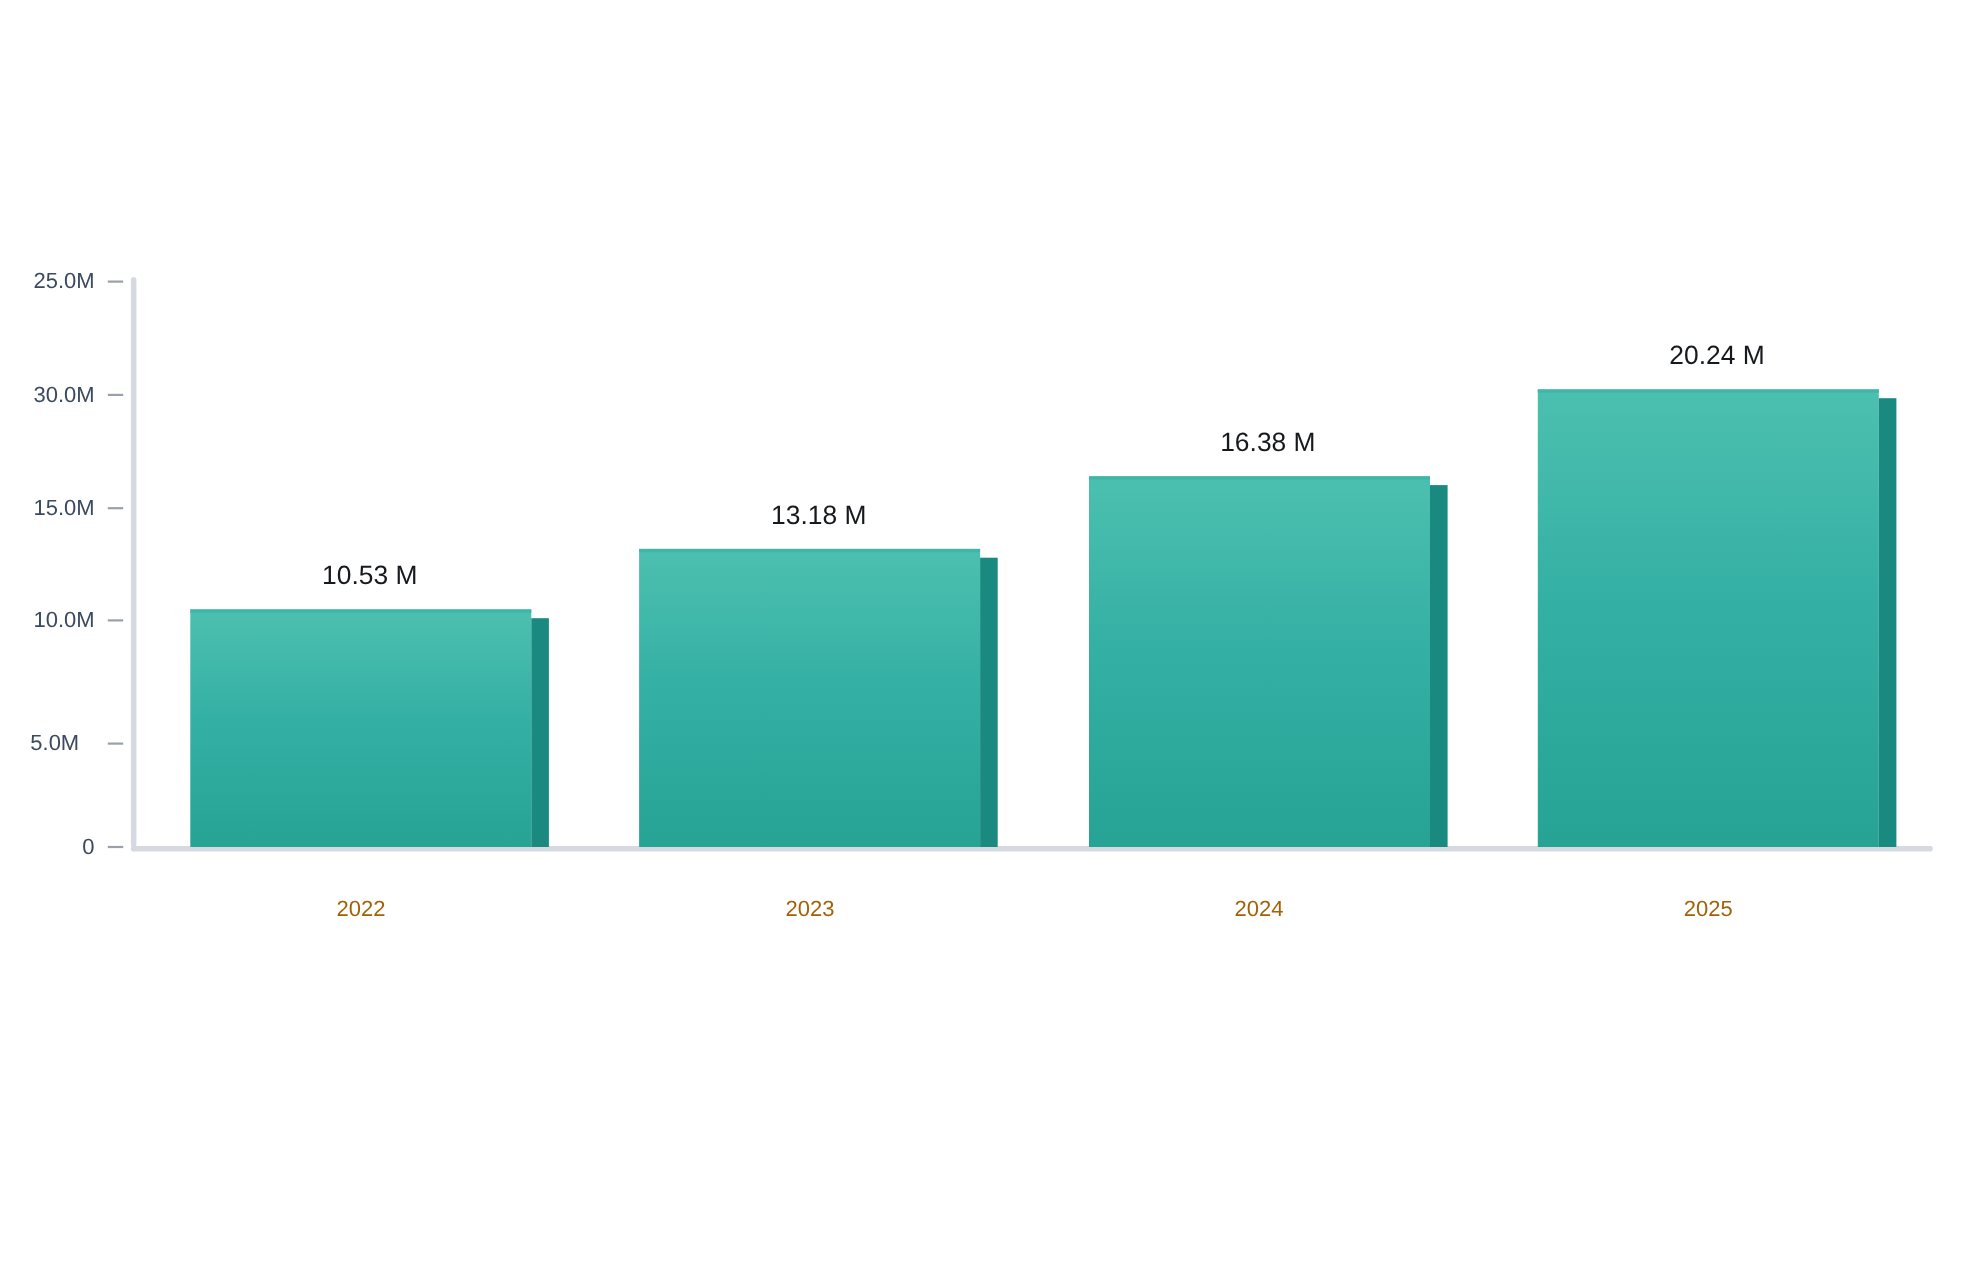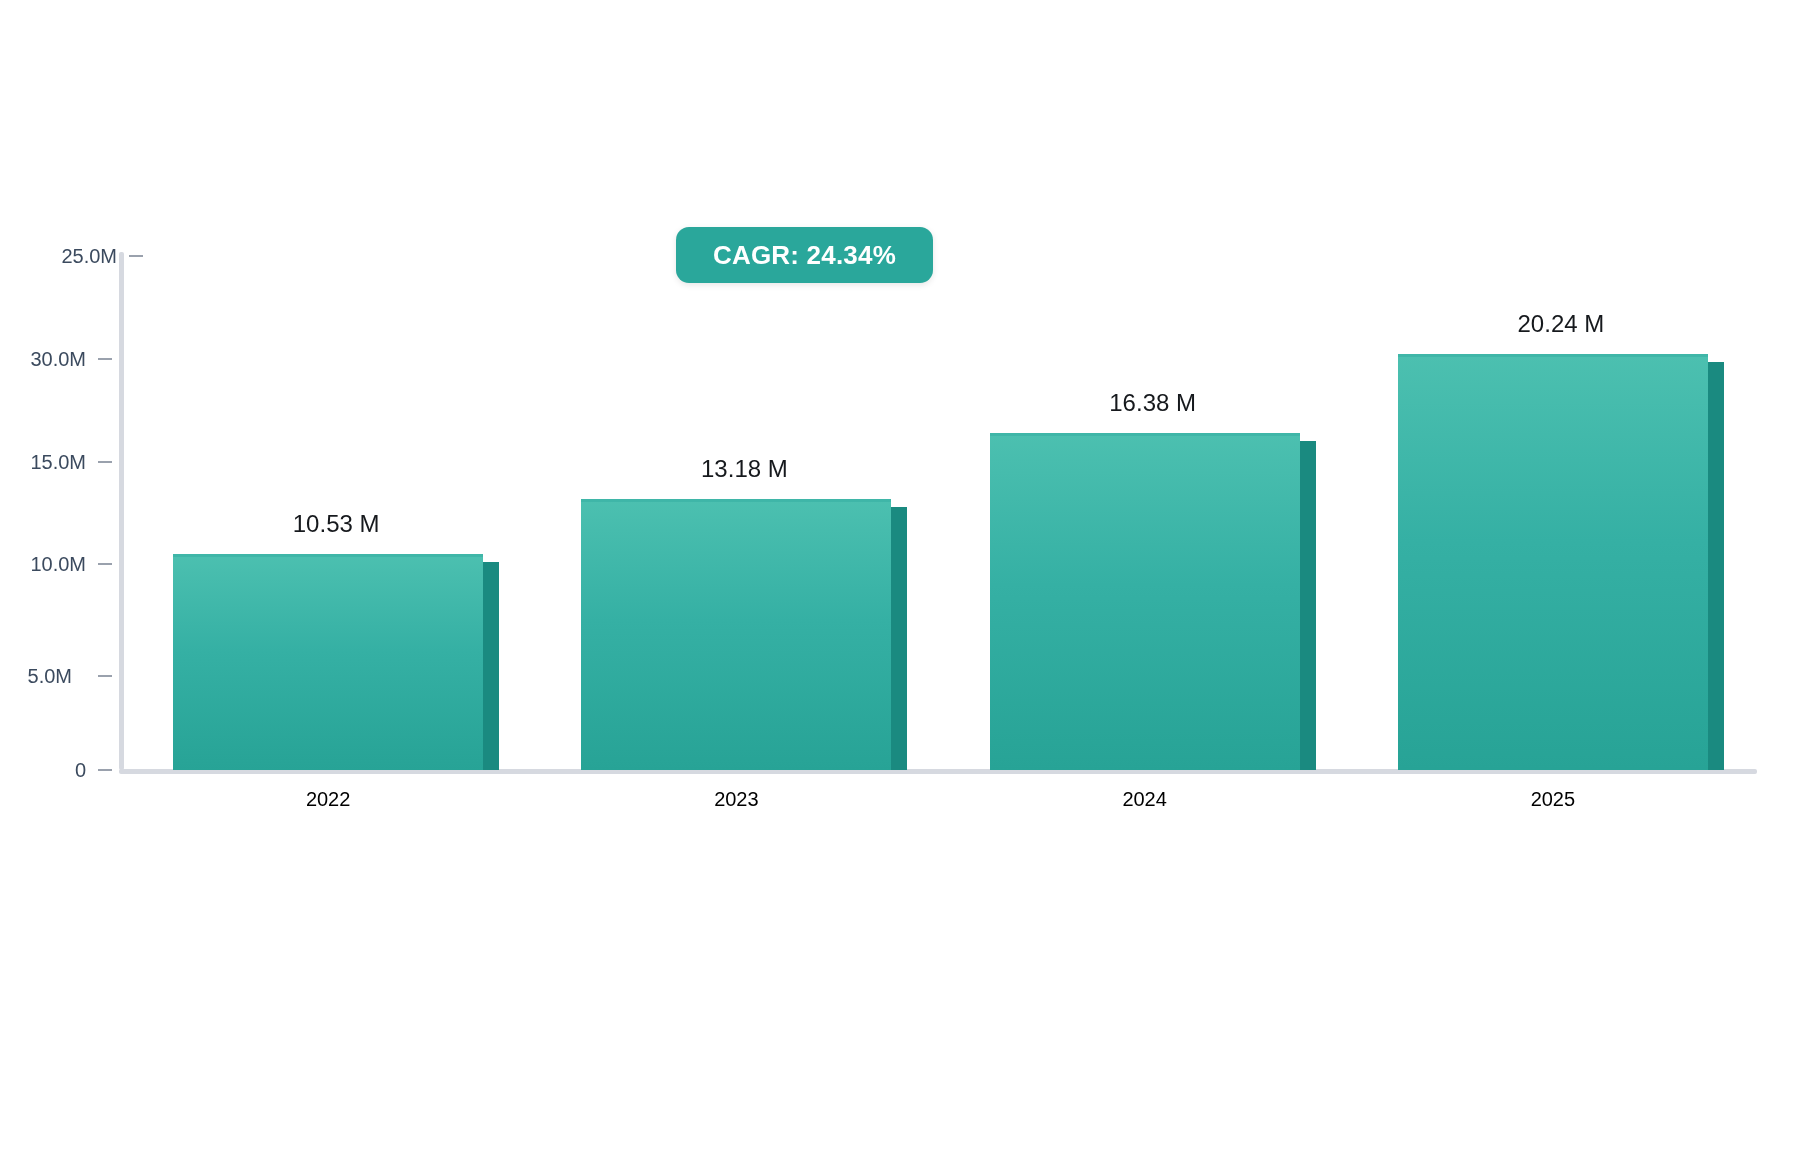--- a/index.html
+++ b/index.html
@@ -113,25 +113,25 @@
   .y-tick .y-dash {
     display: inline-block;
     width: 14px;
     height: 2px;
     background: #9aa1ad;
     margin-left: 12px;
   }
 
   .x-tick {
     position: absolute;
-    top: 788px;
+    top: 816px;
     width: 400px;
     text-align: center;
     font-size: 20px;
-    color: #000000;
+    color: #a16207;
   }
 
   
   .bar-group {
     position: absolute;
     bottom: 0;
   }
   .bar-body {
     position: absolute;
     bottom: 0;
@@ -180,23 +180,20 @@
     left: 120px;
     top: 2px;
   }
 </style>
 </head>
 <body>
 
 <div id="chart-card">
 
 
-  <div id="cagr-badge">
-    <span>CAGR: 24.34%</span>
-  </div>
 
   <div id="plot">
     <div id="y-axis-line"></div>
     <div id="x-axis-line"></div>
     <div id="y-ticks">
         <div class="y-tick" style="top: 758px;">
           <span class="y-label">0</span>
           <span class="y-dash"></span>
         </div>
         <div class="y-tick" style="top: 664px; gap: 14px;">
@@ -208,21 +205,21 @@
           <span class="y-dash"></span>
         </div>
         <div class="y-tick" style="top: 449.6px;">
           <span class="y-label">15.0M</span>
           <span class="y-dash"></span>
         </div>
         <div class="y-tick" style="top: 346.8px;">
           <span class="y-label">30.0M</span>
           <span class="y-dash"></span>
         </div>
-        <div class="y-tick" style="top: 244px; padding-left: 31px;">
+        <div class="y-tick" style="top: 244px;">
           <span class="y-label">25.0M</span>
           <span class="y-dash"></span>
         </div>
       </div>
     <div id="x-ticks">
         <div class="x-tick" style="left: 128.125px;">2022</div>
         <div class="x-tick" style="left: 536.375px;">2023</div>
         <div class="x-tick" style="left: 944.625px;">2024</div>
         <div class="x-tick" style="left: 1352.88px;">2025</div>
       </div>

